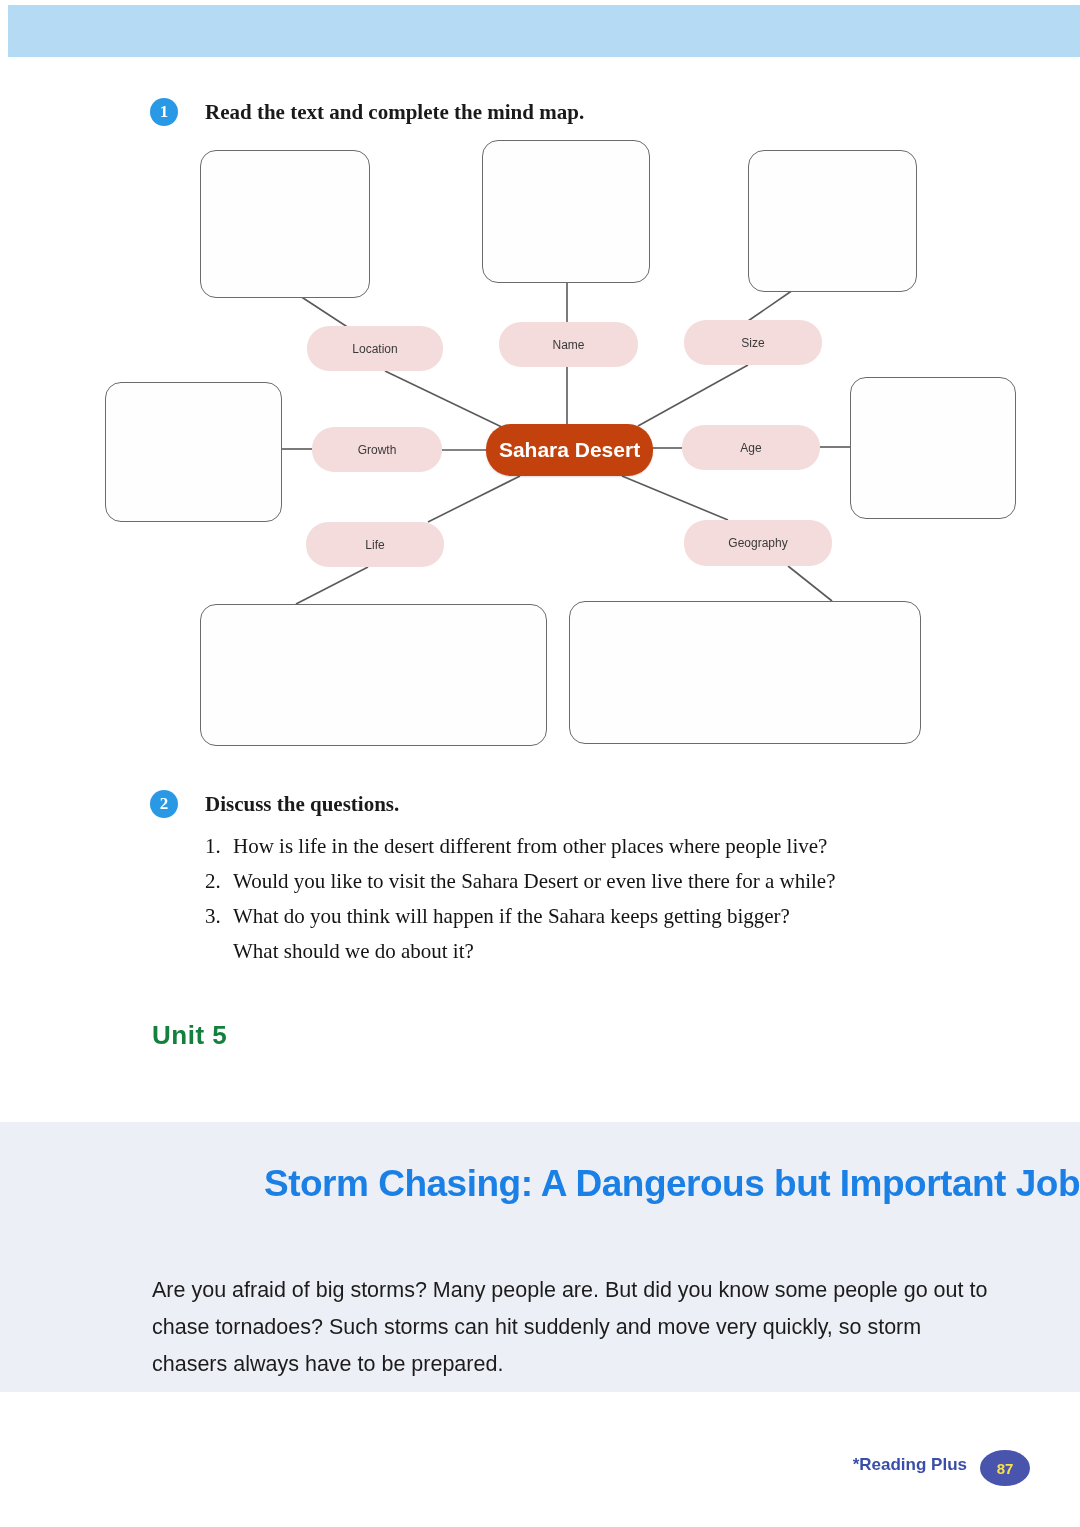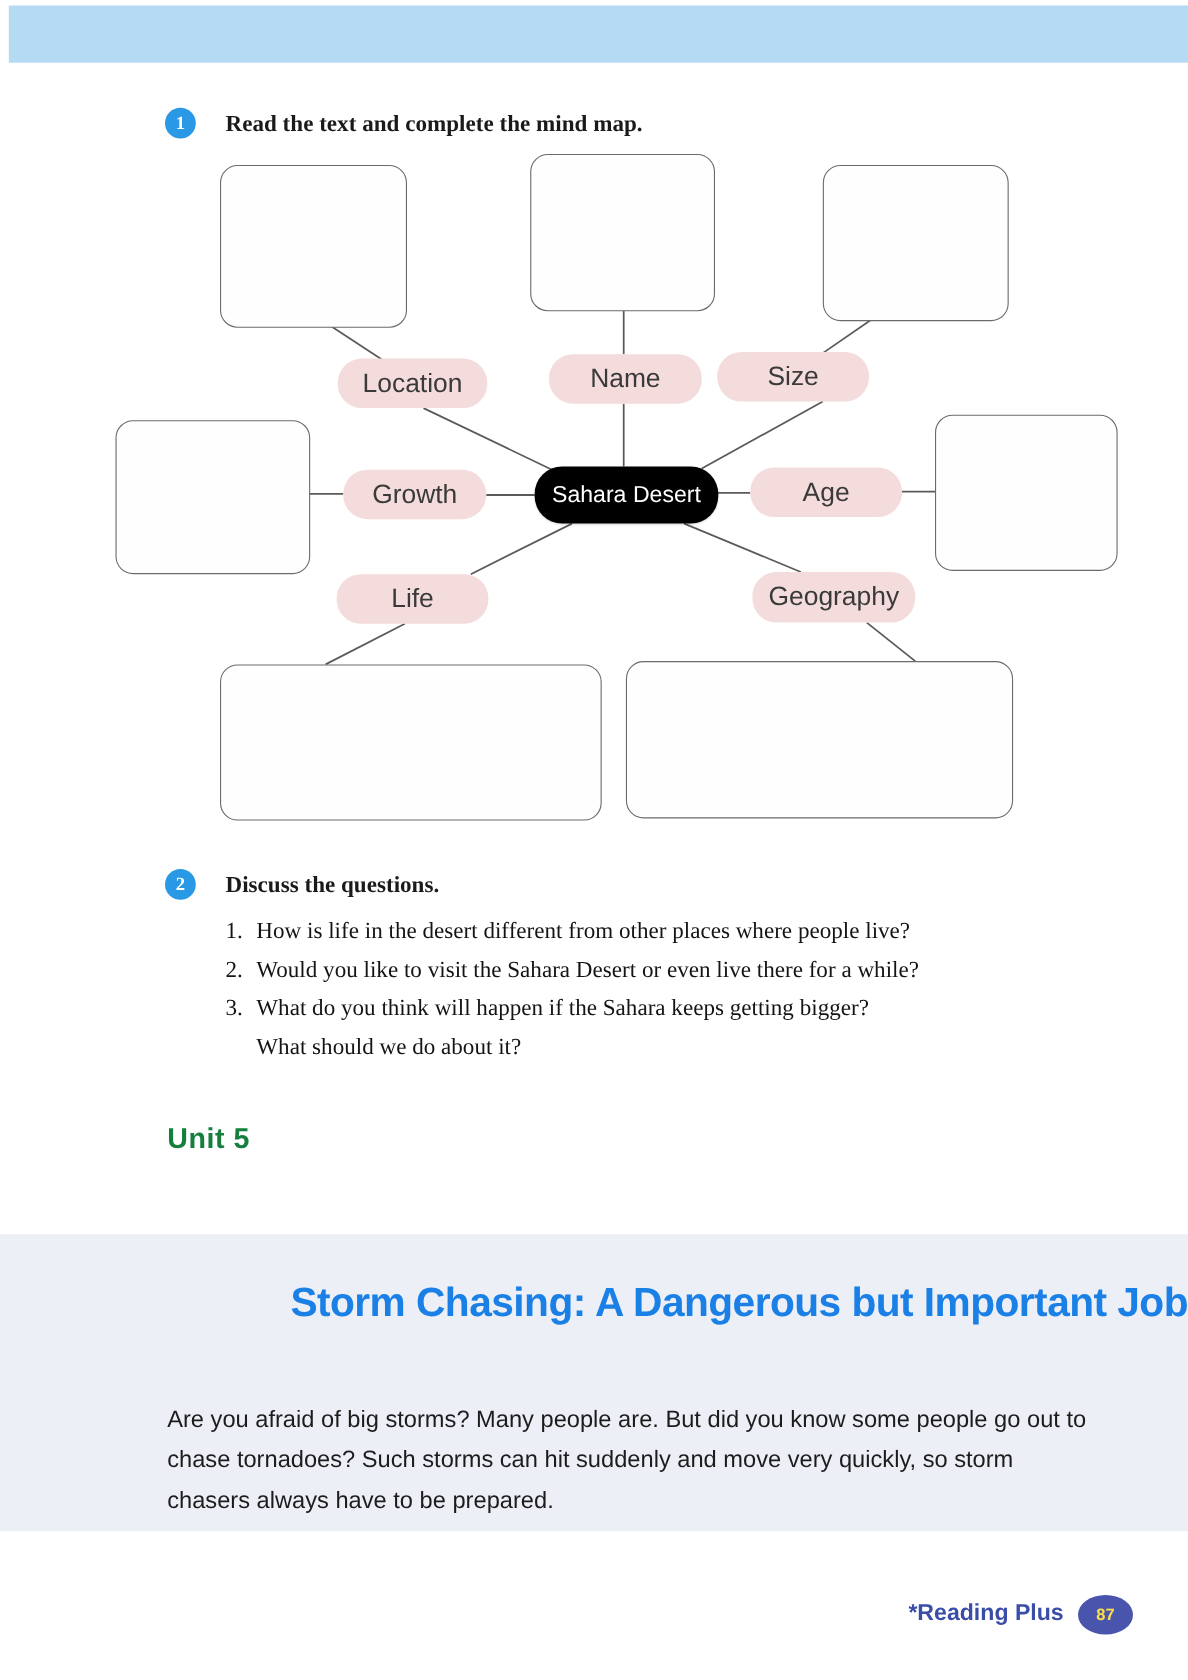--- a/index.html
+++ b/index.html
@@ -20,25 +20,25 @@
   }
   .ex-instruction{
     font-family:"Liberation Serif",serif;font-weight:bold;font-size:21px;color:#1a1a1a;
   }
 
   
   .mm-box{
     border:1.6px solid #6b6b6b;border-radius:16px;background:#fffefe;
   }
   .mm-pill{
-    background:#f4dcdc;border-radius:22px;color:#3a3a3a;font-size:24px;
+    background:#f4dcdc;border-radius:22px;color:#3a3a3a;font-size:12px;
     display:flex;align-items:center;justify-content:center;
   }
   .mm-center{
-    background:#000000;border-radius:25px;color:#ffffff;font-size:21px;font-weight:normal;
+    background:#c2410c;border-radius:25px;color:#ffffff;font-size:21px;font-weight:bold;
     display:flex;align-items:center;justify-content:center;
     box-shadow:0 1px 2px rgba(0,0,0,0.15);
   }
   svg.mm-lines{left:0;top:0;pointer-events:none;}
 
   
   .q-row{font-family:"Liberation Serif",serif;font-size:21px;color:#141414;line-height:35px;}
   .q-num{display:inline-block;width:28px;}
 
   .unit-heading{
@@ -52,21 +52,21 @@
     font-size:37px;font-weight:bold;color:#1a80e6;letter-spacing:-0.5px;
     padding-left:30px;box-sizing:border-box;
   }
   .article-paragraph{
     left:152px;top:1272px;width:845px;
     font-size:21.5px;color:#1c1c1c;line-height:37px;
   }
 
   
   .footer-label{
-    right:113px;top:1455px;font-size:21px;font-weight:bold;color:#3a4ea8;
+    right:113px;top:1455px;font-size:17px;font-weight:bold;color:#3a4ea8;
   }
   .page-badge{
     right:50px;top:1450px;width:50px;height:36px;border-radius:50%;
     background:#4954ad;color:#fde047;font-size:15px;font-weight:bold;
     display:flex;align-items:center;justify-content:center;
   }
 </style>
 </head>
 <body>
 
@@ -97,21 +97,21 @@
 <div class="abs mm-box" style="left:200px;top:150px;width:168px;height:146px;"></div>
 <div class="abs mm-box" style="left:482px;top:140px;width:166px;height:141px;"></div>
 <div class="abs mm-box" style="left:748px;top:150px;width:167px;height:140px;"></div>
 <div class="abs mm-box" style="left:105px;top:382px;width:175px;height:138px;"></div>
 <div class="abs mm-box" style="left:850px;top:377px;width:164px;height:140px;"></div>
 <div class="abs mm-box" style="left:200px;top:604px;width:345px;height:140px;"></div>
 <div class="abs mm-box" style="left:569px;top:601px;width:350px;height:141px;"></div>
 
 <div class="abs mm-pill" style="left:307px;top:326px;width:136px;height:45px;">Location</div>
 <div class="abs mm-pill" style="left:499px;top:322px;width:139px;height:45px;">Name</div>
-<div class="abs mm-pill" style="left:652px;top:320px;width:138px;height:45px;text-align:right;">Size</div>
+<div class="abs mm-pill" style="left:684px;top:320px;width:138px;height:45px;text-align:right;">Size</div>
 <div class="abs mm-pill" style="left:312px;top:427px;width:130px;height:45px;">Growth</div>
 <div class="abs mm-pill" style="left:682px;top:425px;width:138px;height:45px;">Age</div>
 <div class="abs mm-pill" style="left:306px;top:522px;width:138px;height:45px;">Life</div>
 <div class="abs mm-pill" style="left:684px;top:520px;width:148px;height:46px;">Geography</div>
 
 <div class="abs mm-center" style="left:486px;top:424px;width:167px;height:52px;">Sahara Desert</div>
 
 <div class="abs ex-badge" style="left:150px;top:790px;">2</div>
 <div class="abs ex-instruction" style="left:205px;top:792px;">Discuss the questions.</div>
 

